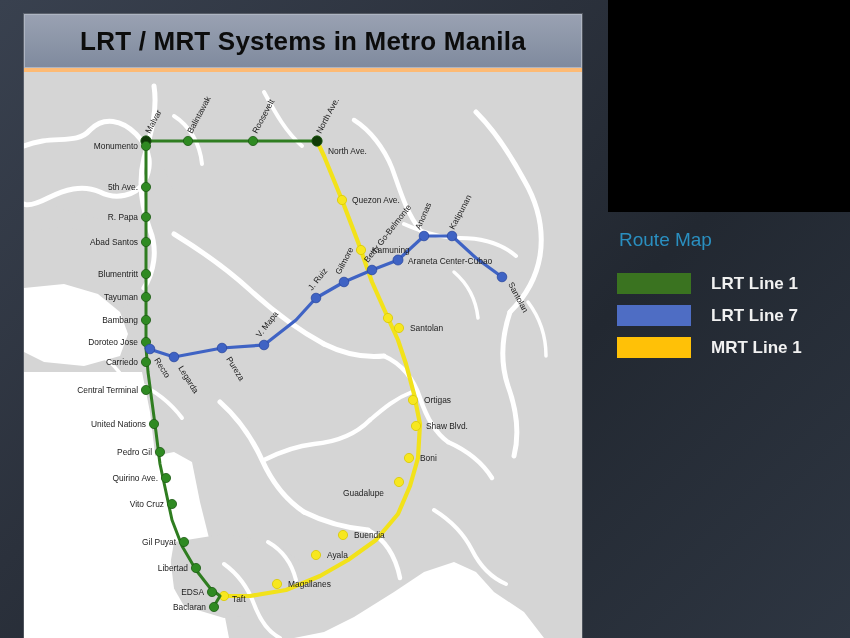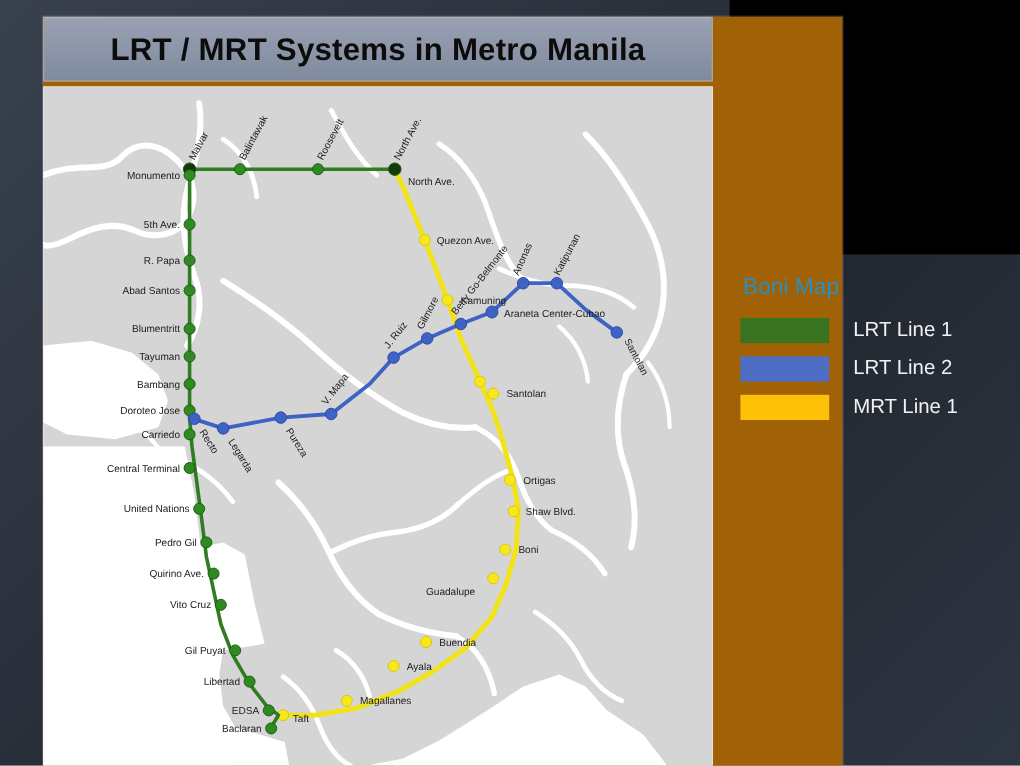--- a/index.html
+++ b/index.html
@@ -12,22 +12,22 @@
   #slide{position:absolute;inset:0;}
 
   
   #black-panel{
     position:absolute;left:608px;top:0;width:242px;height:212px;
     background:#000;
   }
 
   
   #map-panel{
-    position:absolute;left:36px;top:14px;width:666px;height:624px;
-    background:#a16207;
+    position:absolute;left:24px;top:14px;width:558px;height:624px;
+    background:#fdba74;
     box-shadow:0 0 0 1px rgba(255,255,255,.18);
   }
   #map-title-bar{
     position:absolute;left:0;top:0;width:558px;height:54px;
     background:linear-gradient(180deg,#99a1b2 0%,#8b95a7 55%,#7f8a9e 100%);
     border:1px solid #aeb5c2;
     box-sizing:border-box;
     display:flex;align-items:center;justify-content:center;
   }
   #map-title{
@@ -41,21 +41,21 @@
   #map-canvas svg{display:block;}
 
   
   #legend{
     position:absolute;left:617px;top:230px;width:225px;
   }
   #legend-title{
     font-size:19px;color:#2a8fc0;margin:0 0 16px 2px;line-height:1;
   }
   .legend-row{
-    display:flex;align-items:flex-start;height:29px;margin-bottom:3px;
+    display:flex;align-items:flex-end;height:29px;margin-bottom:3px;font-weight:bold;
   }
   .legend-swatch{
     width:74px;height:21px;flex:0 0 auto;margin-right:20px;
   }
   .legend-label{
     font-size:17px;color:#f1f1f1;white-space:nowrap;
   }
 
   
   .st-label{font-family:"Liberation Sans",sans-serif;font-size:8.4px;fill:#1c1c1c;}
@@ -257,30 +257,30 @@
           <text class="st-label" x="330" y="466">Buendia</text>
           <text class="st-label" x="303" y="486">Ayala</text>
           <text class="st-label" x="264" y="515">Magallanes</text>
           <text class="st-label" x="208" y="530">Taft</text>
         </g>
       </svg>
     </div>
   </div>
 
   <div id="legend">
-    <div id="legend-title">Boni Map</div>
+    <div id="legend-title">Route Map</div>
 
     <div class="legend-row">
       <span class="legend-swatch" style="background:#3a7320"></span>
       <span class="legend-label">LRT Line 1</span>
     </div>
 
     <div class="legend-row">
       <span class="legend-swatch" style="background:#4e6dc4"></span>
-      <span class="legend-label">LRT Line 2</span>
+      <span class="legend-label">LRT Line 7</span>
     </div>
 
     <div class="legend-row">
       <span class="legend-swatch" style="background:#ffc107"></span>
       <span class="legend-label">MRT Line 1</span>
     </div>
   </div>
 
 </div>
 

